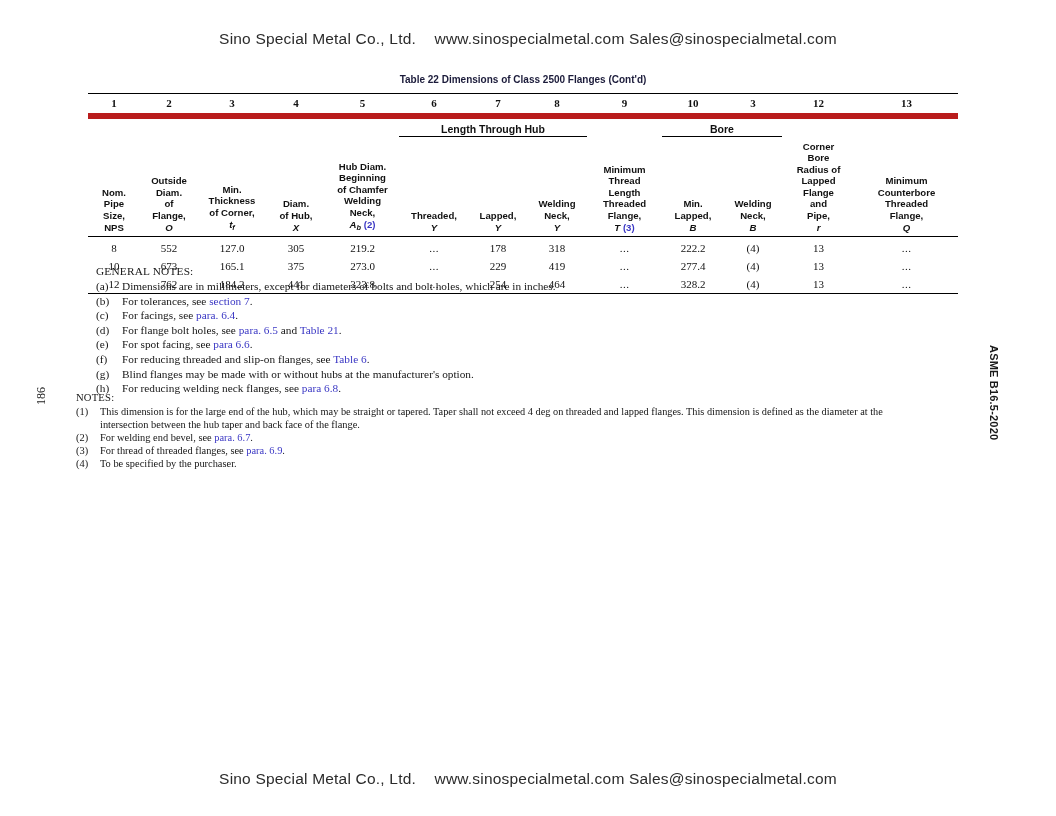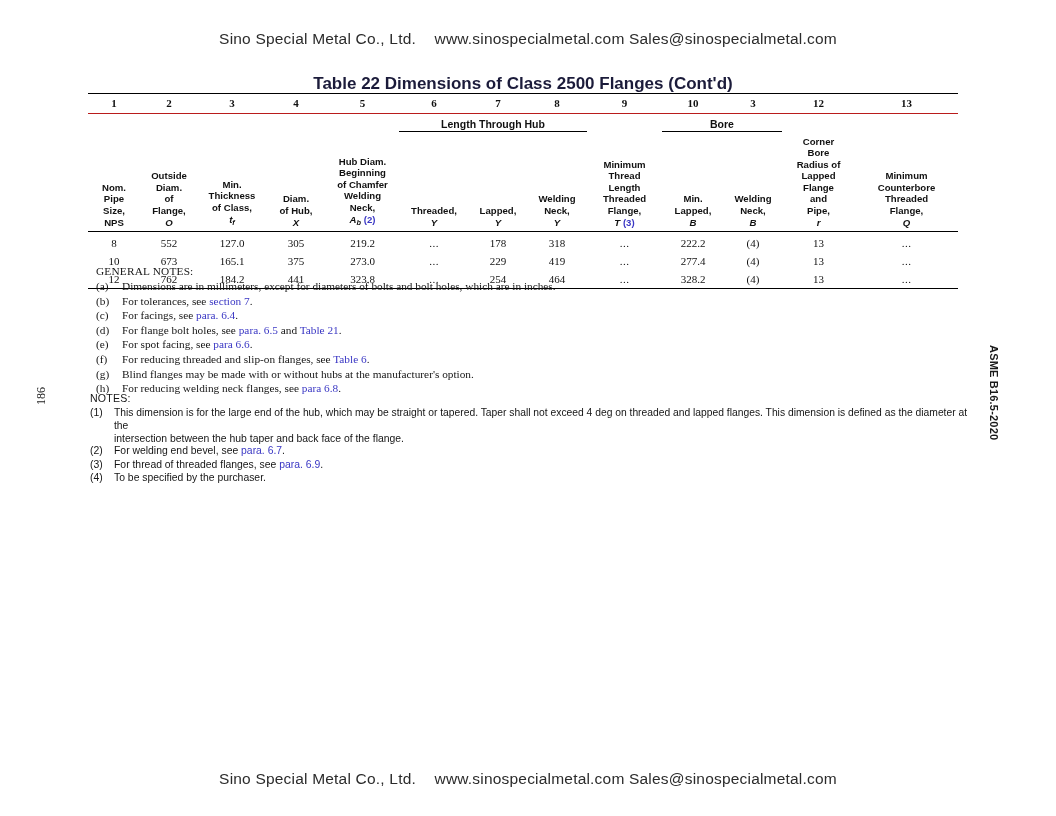--- a/index.html
+++ b/index.html
@@ -64,21 +64,21 @@
   }
 
   
   .table-title {
     position: absolute;
     left: 88px;
     top: 74px;
     width: 870px;
     text-align: center;
     font-family: "Liberation Sans", sans-serif;
-    font-size: 17px;
+    font-size: 10px;
     font-weight: bold;
     color: #1b1b3a;
   }
 
   
   .tbl-wrap {
     position: absolute;
     left: 88px;
     top: 93px;
     width: 870px;
@@ -89,21 +89,21 @@
     font-family: "Liberation Serif", serif;
     table-layout: fixed;
   }
   table.flange td, table.flange th {
     padding: 0;
     text-align: center;
     vertical-align: bottom;
     font-weight: normal;
   }
   .rule-top td { border-top: 1.6px solid #000; }
-  .rule-thin td { border-top: 1px solid #b91c1c; margin-top: 28px; }
+  .rule-thin td { border-top: 6px solid #b91c1c; margin-top: 28px; }
   .rule-bottom td { border-bottom: 1.6px solid #000; }
 
   tr.colnum td {
     font-family: "Liberation Serif", serif;
     font-size: 11px;
     font-weight: bold;
     padding: 3px 0 4px 0;
     color: #111;
   }
   tr.spanrow td {
@@ -170,24 +170,24 @@
   }
   .note-label {
     width: 26px;
     flex: 0 0 26px;
   }
   .note-text {
     flex: 1 1 auto;
   }
   .notes2 {
     position: absolute;
-    left: 90px;
+    left: 76px;
     top: 392px;
     width: 880px;
-    font-family: Liberation Sans, sans-serif;
+    font-family: Liberation Serif, serif;
     color: #151515;
   }
   .notes2 .notes-head { font-size: 10.6px; }
   .notes2 .note-line {
     font-size: 10.4px;
     line-height: 12.6px;
     margin-bottom: 0.6px;
   }
   .notes2 .note-label { width: 24px; flex: 0 0 24px; }
   .note-cont {
@@ -266,21 +266,21 @@
         <td>
           <span>Outside</span><br>
           <span>Diam.</span><br>
           <span>of</span><br>
           <span>Flange,</span><br>
           <span class="ital">O</span>
         </td>
         <td>
           <span>Min.</span><br>
           <span>Thickness</span><br>
-          <span>of Class,</span><br>
+          <span>of Corner,</span><br>
           <span class="ital">t</span><span class="sub">f</span>
         </td>
         <td>
           <span>Diam.</span><br>
           <span>of Hub,</span><br>
           <span class="ital">X</span>
         </td>
         <td>
           <span>Hub Diam.</span><br>
           <span>Beginning</span><br>

